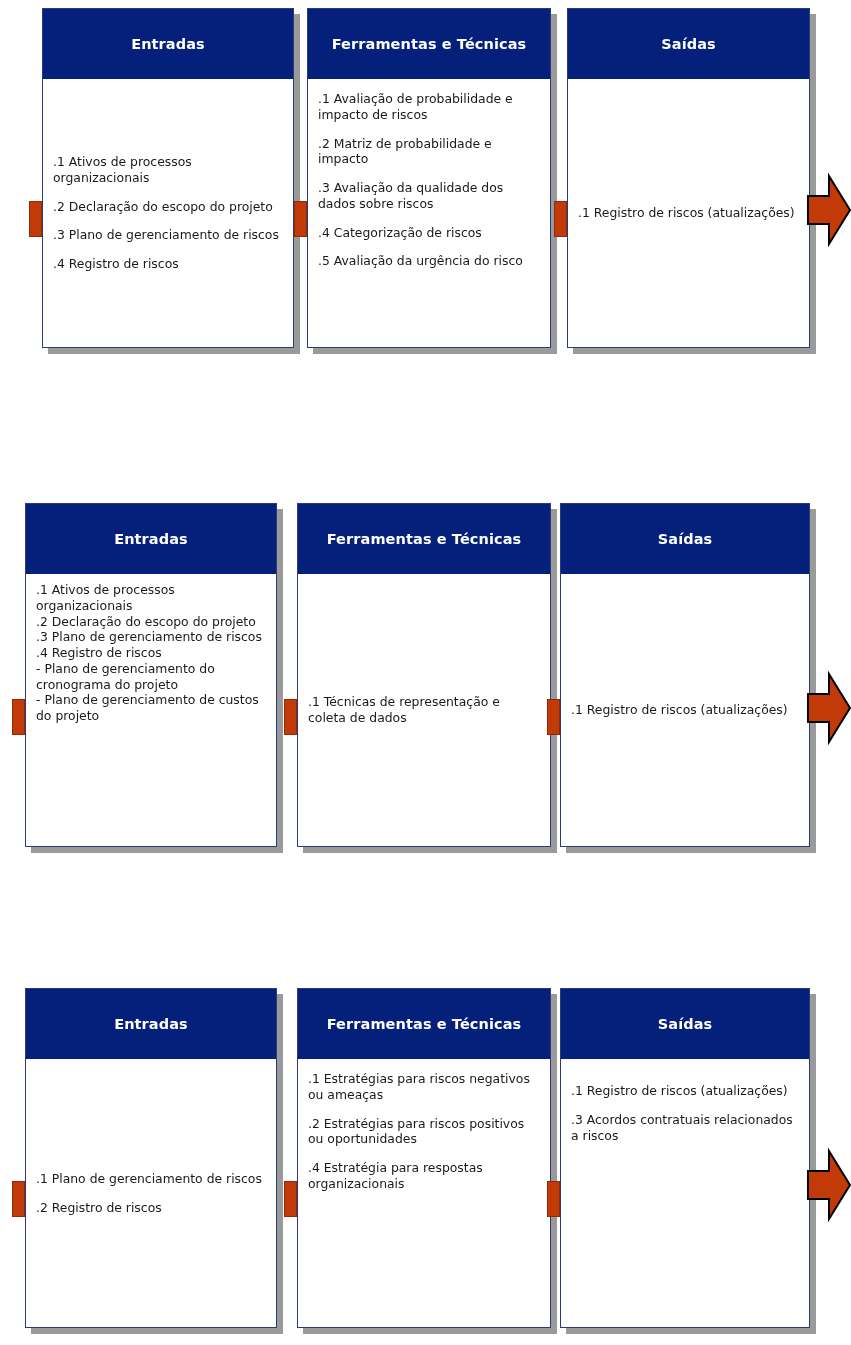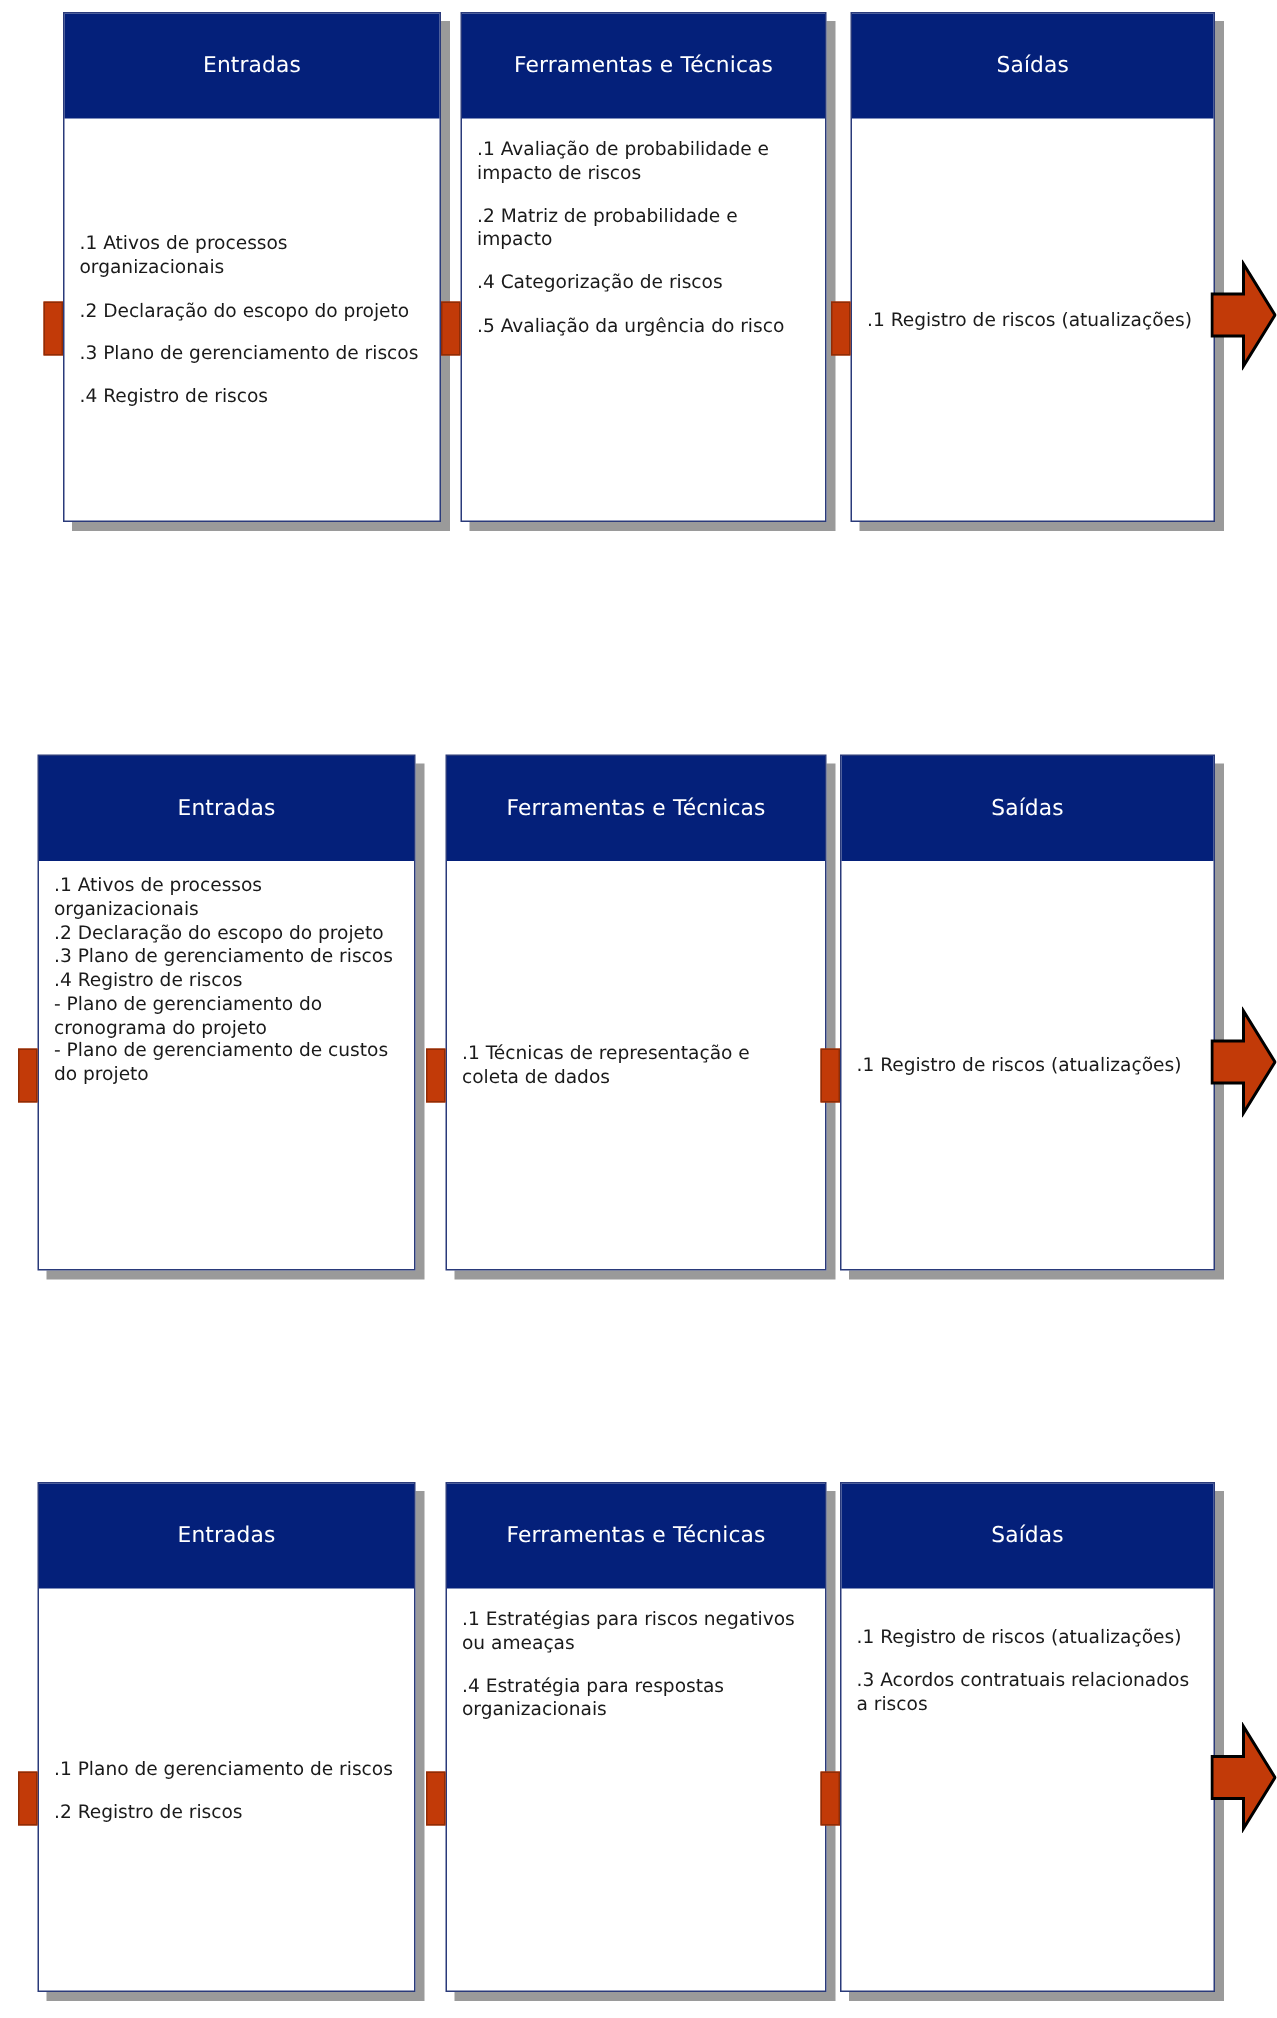--- a/index.html
+++ b/index.html
@@ -27,21 +27,21 @@
     position: absolute;
     top: 0;
     background: #ffffff;
     border: 1px solid #2a3a7a;
     box-sizing: border-box;
     box-shadow: 6px 6px 0 0 #9a9a9a;
   }
   .itto-header {
     background: #04207a;
     color: #ffffff;
-    font-weight: normal;
+    font-weight: bold;
     font-size: 14.5px;
     text-align: center;
     line-height: 1;
     display: flex;
     align-items: center;
     justify-content: center;
     letter-spacing: 0.1px;
     box-sizing: border-box;
   }
   .itto-body {
@@ -105,20 +105,21 @@
     </div>
   </div>
   <div class="connector-tab" style="left:29px;top:193px;"></div>
 
   <div class="itto-box" style="left:307px;width:244px;height:340px;">
     <div class="itto-header" style="height:70px;">Ferramentas e Técnicas</div>
     <div class="itto-body pad-top">
       <ul class="itto-list">
         <li>.1 Avaliação de probabilidade e impacto de riscos</li>
         <li>.2 Matriz de probabilidade e impacto</li>
+        <li>.3 Avaliação da qualidade dos dados sobre riscos</li>
         <li>.4 Categorização de riscos</li>
         <li>.5 Avaliação da urgência do risco</li>
       </ul>
     </div>
   </div>
   <div class="connector-tab" style="left:294px;top:193px;"></div>
 
   <div class="itto-box" style="left:567px;width:243px;height:340px;">
     <div class="itto-header" style="height:70px;">Saídas</div>
     <div class="itto-body">
@@ -187,20 +188,21 @@
       </ul>
     </div>
   </div>
   <div class="connector-tab" style="left:12px;top:193px;"></div>
 
   <div class="itto-box" style="left:297px;width:254px;height:340px;">
     <div class="itto-header" style="height:70px;">Ferramentas e Técnicas</div>
     <div class="itto-body pad-top">
       <ul class="itto-list">
         <li>.1 Estratégias para riscos negativos ou ameaças</li>
+        <li>.2 Estratégias para riscos positivos ou oportunidades</li>
         <li>.4 Estratégia para respostas organizacionais</li>
       </ul>
     </div>
   </div>
   <div class="connector-tab" style="left:284px;top:193px;"></div>
 
   <div class="itto-box" style="left:560px;width:250px;height:340px;">
     <div class="itto-header" style="height:70px;">Saídas</div>
     <div class="itto-body pad-top" style="padding-top:24px;">
       <ul class="itto-list">

